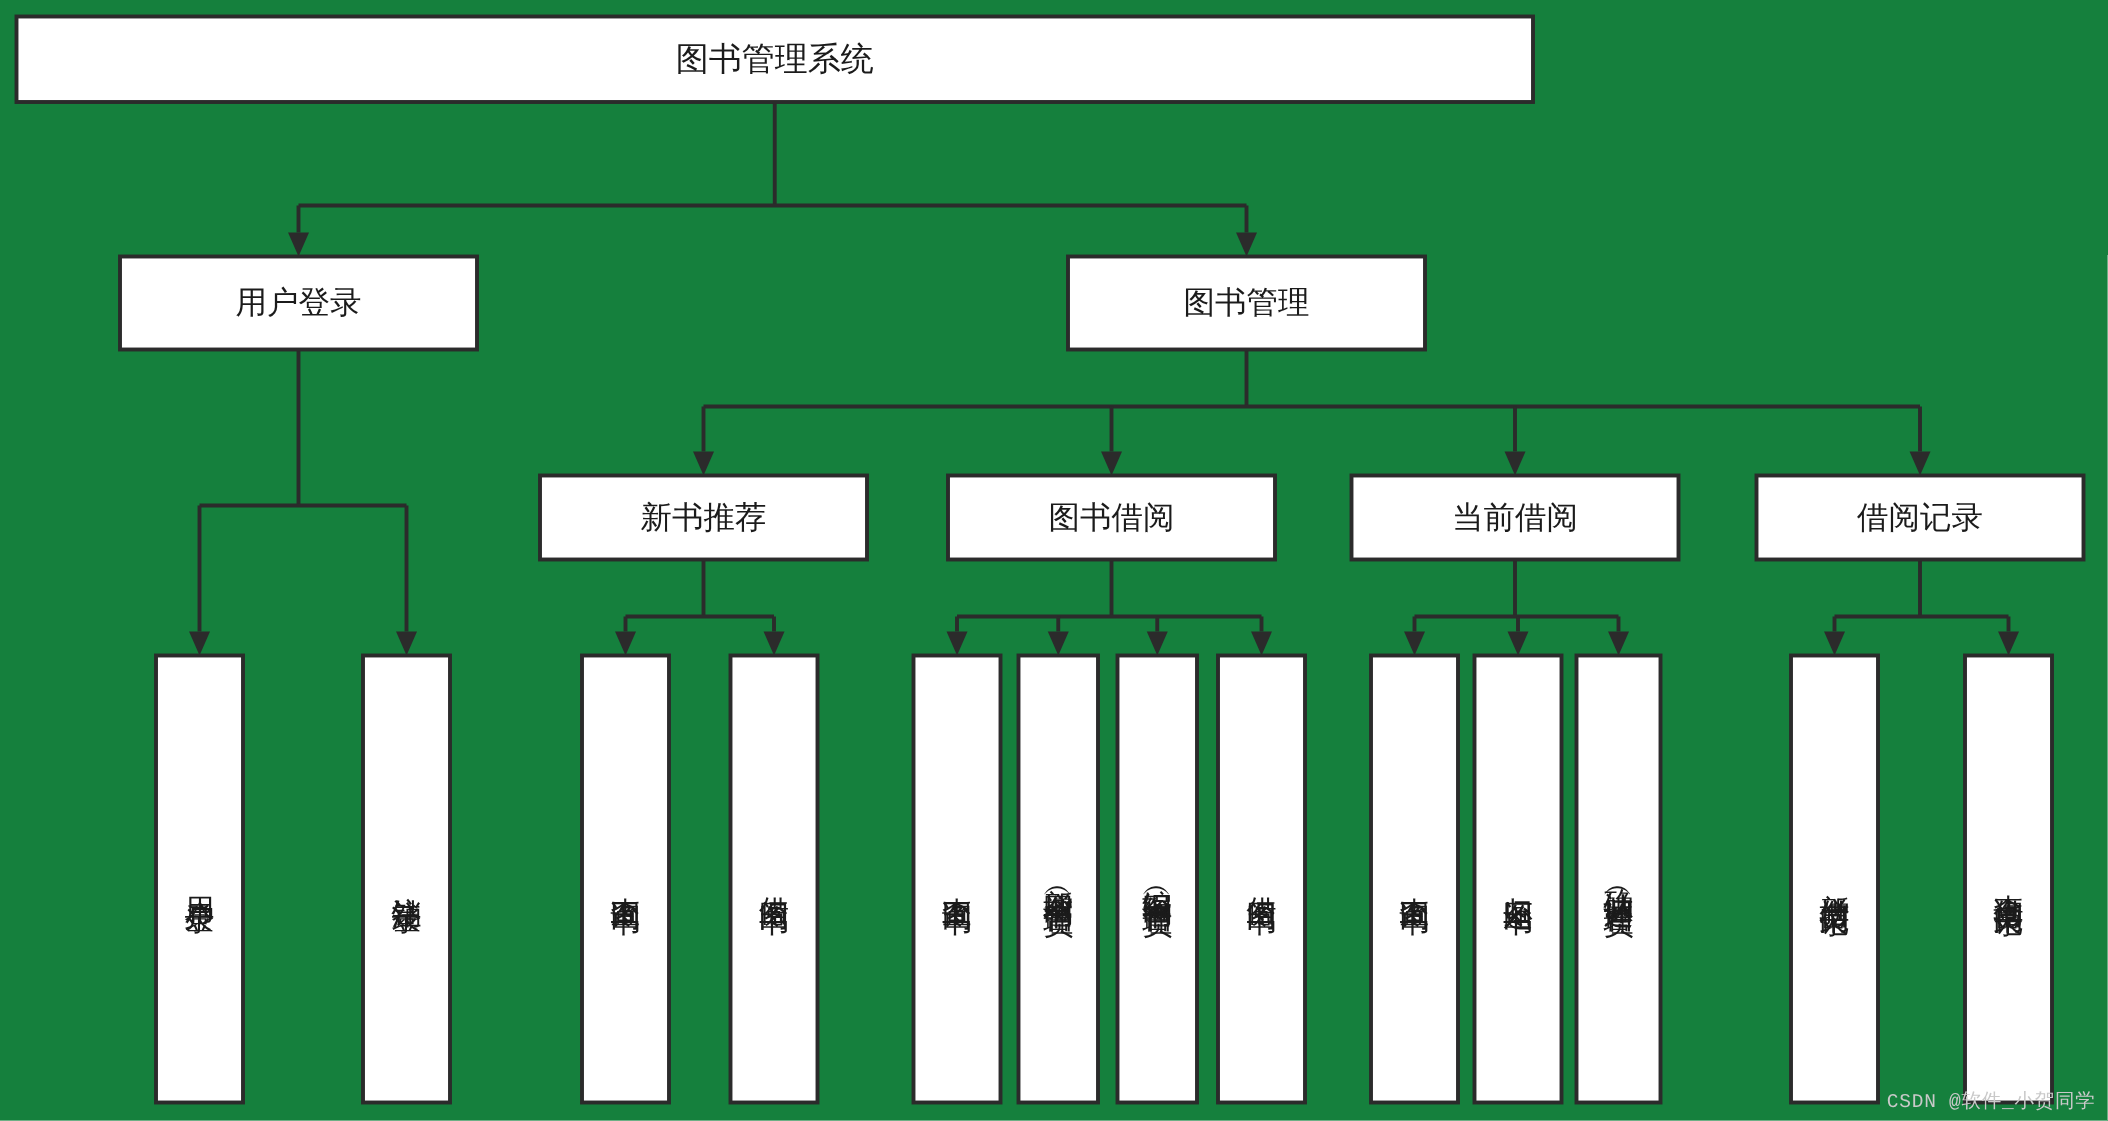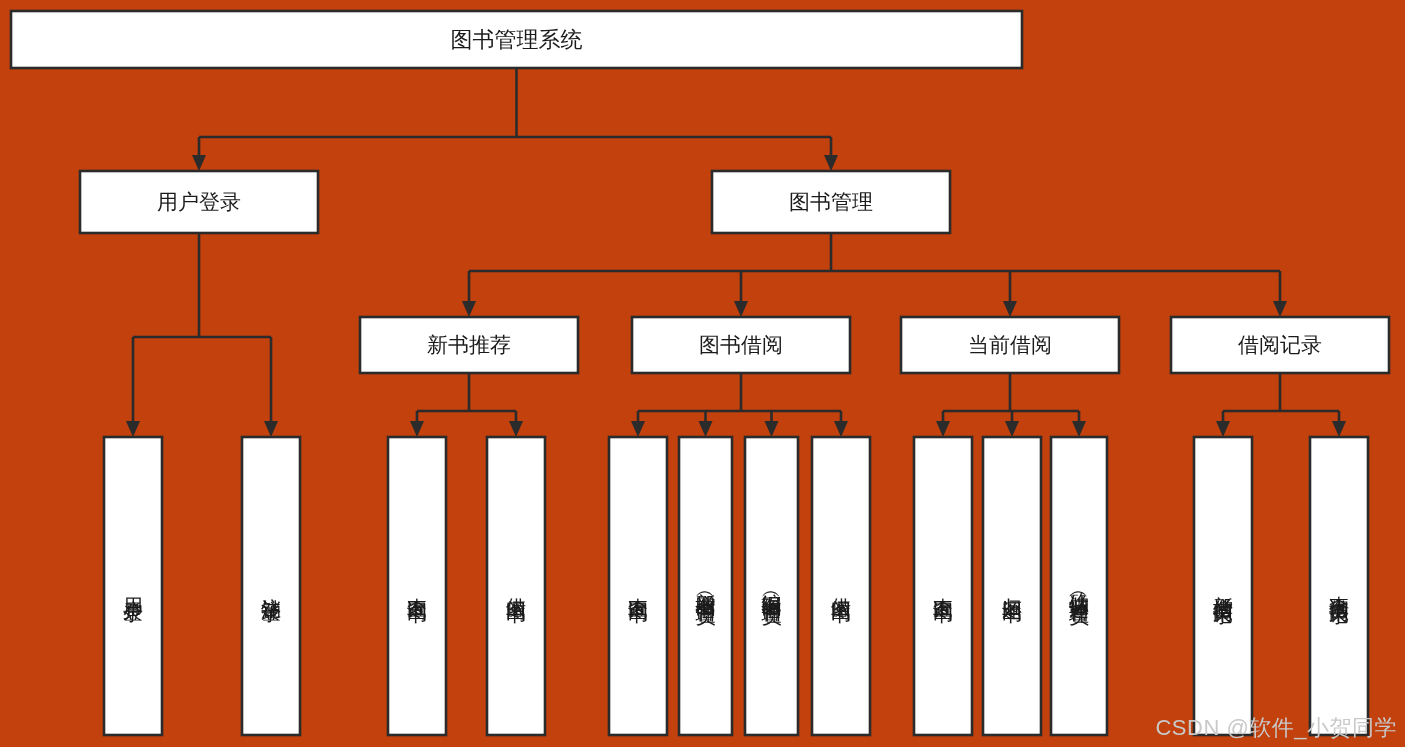--- a/index.html
+++ b/index.html
@@ -11,21 +11,21 @@
   body {
     width: 1405px;
     height: 747px;
     overflow: hidden;
     font-family: "DejaVu Sans", "Liberation Sans", sans-serif;
   }
   #diagram-root {
     position: relative;
     width: 1405px;
     height: 747px;
-    background: #c2410c;
+    background: #15803d;
   }
   svg.diagram {
     position: absolute;
     left: 0;
     top: 0;
     width: 1405px;
     height: 747px;
     display: block;
   }
   .node-rect {
@@ -69,22 +69,22 @@
     font-size: 20px;
     line-height: 1.05;
     letter-spacing: 2px;
     color: #1b1b1b;
     white-space: nowrap;
   }
   .watermark {
     position: absolute;
     right: 8px;
     bottom: 4px;
-    font-family: Liberation Sans, sans-serif;
-    font-size: 22px;
+    font-family: Liberation Mono, monospace;
+    font-size: 13px;
     color: #c9c9c9;
     letter-spacing: 0.5px;
     user-select: none;
   }
 </style>
 </head>
 <body>
 
 <div id="diagram-root">
 

